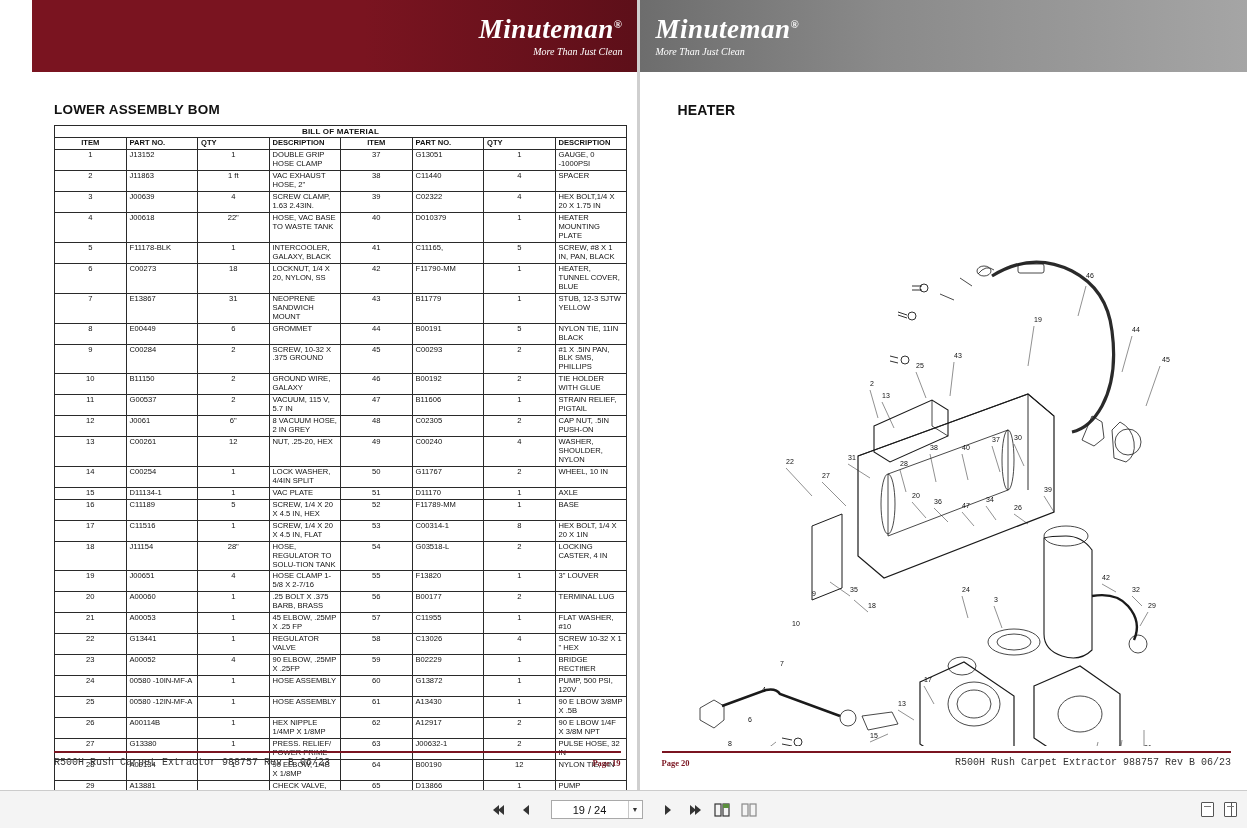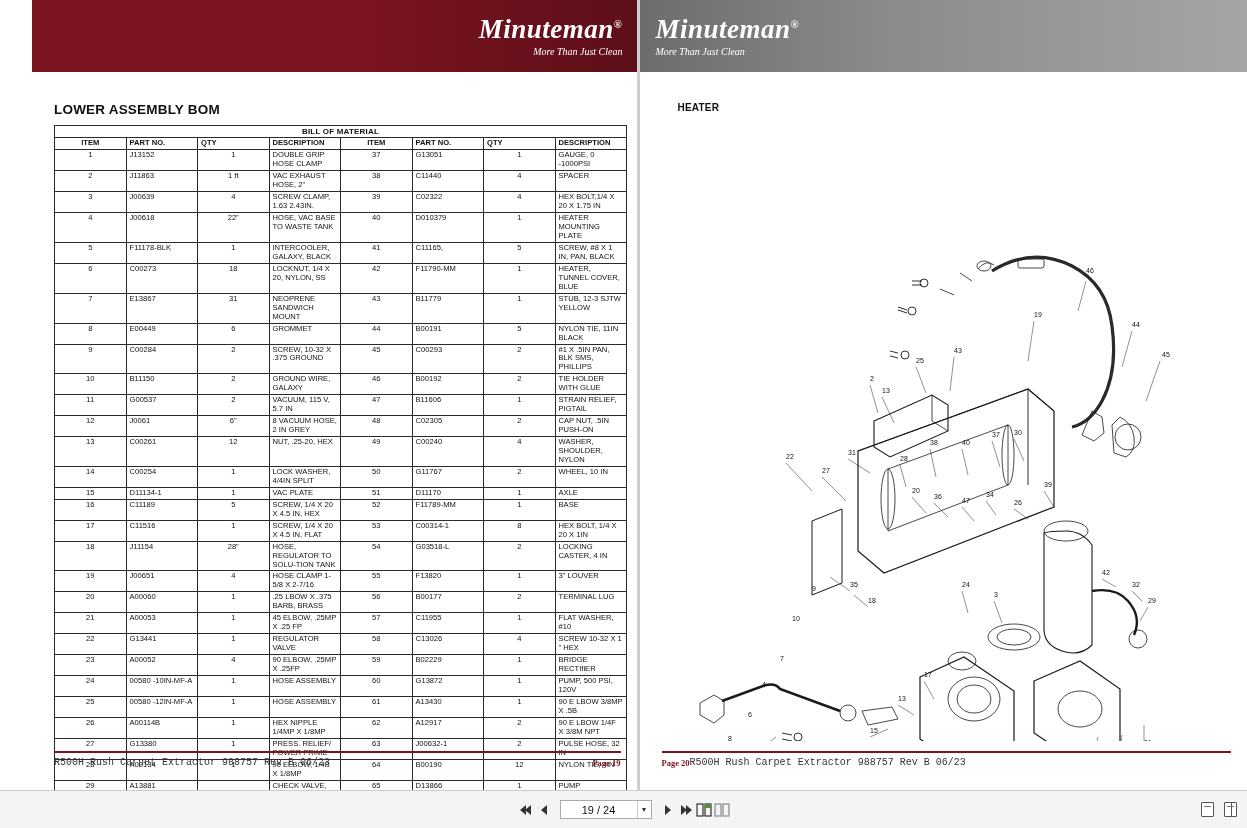--- a/index.html
+++ b/index.html
@@ -74,21 +74,21 @@
 
   
   .page-body { padding: 24px 16px 0 22px; position: relative; height: 718px; }
   .page-title {
     font-size: 13.5px;
     font-weight: bold;
     color: #111111;
     margin: 6px 0 8px 0;
     letter-spacing: 0.2px;
   }
-  .page-title.heater { margin-left: 16px; font-size: 10px; }
+  .page-title.heater { margin-left: 16px; font-size: 14px; }
 
   
   table.bom {
     border-collapse: collapse;
     width: 573px;
     font-size: 7.6px;
     table-layout: fixed;
   }
   table.bom th, table.bom td {
     border: 1px solid #2a2a2a;
@@ -116,21 +116,21 @@
     position: absolute;
     left: 22px; right: 16px; bottom: 22px;
     border-top: 2px solid #7a1420;
     padding-top: 4px;
     display: flex;
     align-items: center;
     font-size: 8px;
     color: #222;
   }
   .page-footer.left-foot { justify-content: space-between; }
-  .page-footer.right-foot { justify-content: flex-start; }
+  .page-footer.right-foot { justify-content: space-between; gap: 24px; }
   .foot-page { font-weight: bold; color: #7a1420; font-size: 8.5px; font-family: Liberation Serif, serif; }
   .foot-title { font-size: 10px; color: #333; font-family: Liberation Mono, monospace; }
 
   
   .diagram {
     position: relative;
     width: 580px;
     height: 640px;
     margin-top: 4px;
   }
@@ -139,21 +139,21 @@
   
   .toolbar {
     height: 38px;
     background: #f4f4f4;
     border-top: 1px solid #cccccc;
     display: flex;
     align-items: center;
     justify-content: center;
     position: relative;
   }
-  .tb-group { display: flex; align-items: center; gap: 0; }
+  .tb-group { display: flex; align-items: center; gap: 9px; }
   .tb-btn {
     width: 18px; height: 18px;
     display: flex; align-items: center; justify-content: center;
     color: #333;
     cursor: pointer;
     background: transparent;
     border: none;
     padding: 0;
   }
   .tb-btn svg { display: block; }
@@ -433,21 +433,21 @@
                 <td class="c-desc">HOSE CLAMP 1-5/8 X 2-7/16</td>
                 <td class="c-item num">55</td>
                 <td class="c-part">F13820</td>
                 <td class="c-qty num">1</td>
                 <td class="c-desc">3" LOUVER</td>
               </tr>
               <tr>
                 <td class="c-item num">20</td>
                 <td class="c-part">A00060</td>
                 <td class="c-qty num">1</td>
-                <td class="c-desc">.25 LBOW X .375 BARB, BRASS</td>
+                <td class="c-desc">.25 BOLT X .375 BARB, BRASS</td>
                 <td class="c-item num">56</td>
                 <td class="c-part">B00177</td>
                 <td class="c-qty num">2</td>
                 <td class="c-desc">TERMINAL LUG</td>
               </tr>
               <tr>
                 <td class="c-item num">21</td>
                 <td class="c-part">A00053</td>
                 <td class="c-qty num">1</td>
                 <td class="c-desc">45 ELBOW, .25MP X .25 FP</td>

